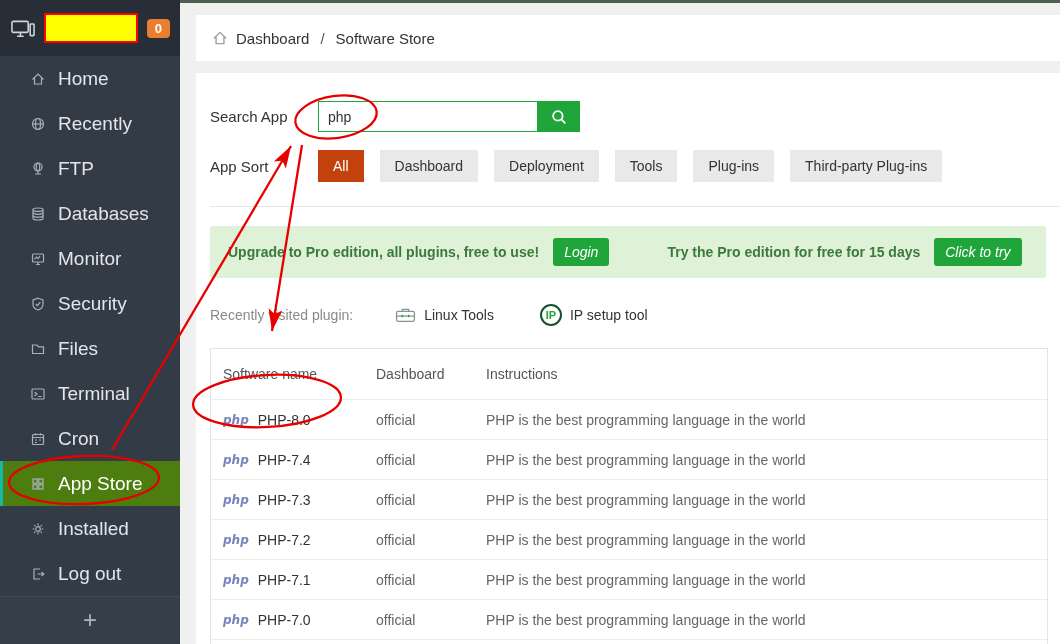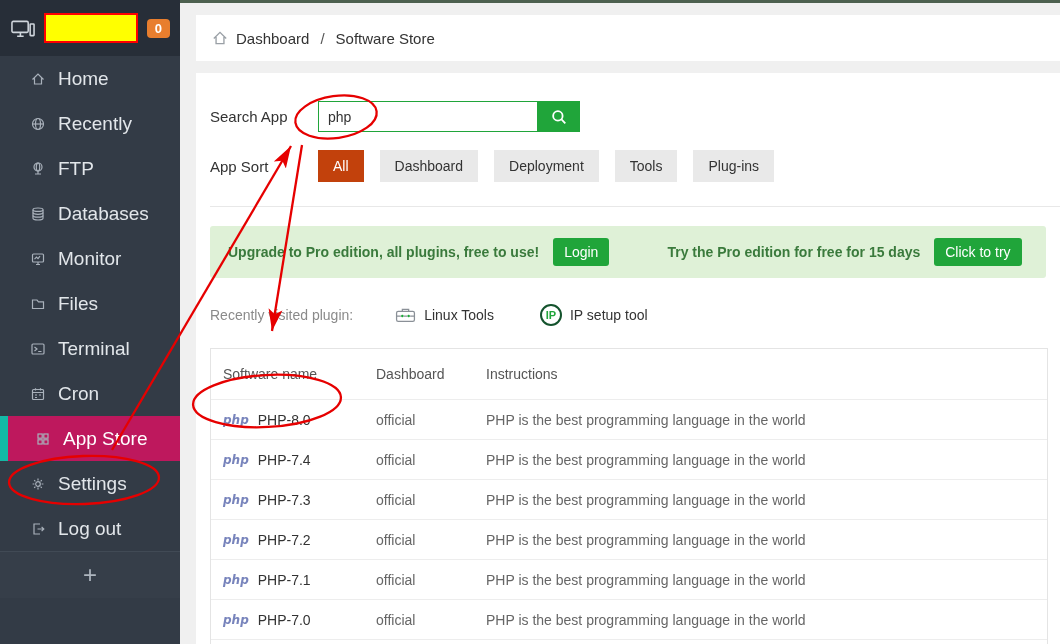--- a/index.html
+++ b/index.html
@@ -9,21 +9,21 @@
   
   .sidebar { position:absolute; left:0; top:0; width:180px; height:644px; background:#333b46; z-index:2; }
   .sb-header { height:56px; background:#272e38; display:flex; align-items:center; padding:0 10px; }
   .pc-icon { display:inline-flex; }
   .masked { width:102px; height:30px; background:#ffff00; border:2px solid #ff0000; margin-left:8px; }
   .badge { margin-left:9px; background:#e87e2e; color:#fff; font-size:13px; font-weight:bold;
     border-radius:4px; padding:3px 8px; line-height:1; cursor:pointer; }
   .side-item { height:45px; display:flex; align-items:center; padding-left:30px;
     color:#e2e6ea; font-size:19px; cursor:pointer; }
   .side-item .s-icon { width:16px; height:16px; margin-right:12px; display:inline-flex; flex:none; }
-  .side-item.active { background:#be185d; border-left:8px solid #14b8a6; padding-left:27px; color:#fff; }
+  .side-item.active { background:#4d7c0f; border-left:3px solid #14b8a6; padding-left:27px; color:#fff; }
   .sb-plus { border-top:1px solid #414a55; height:47px; display:flex; align-items:center;
     justify-content:center; color:#aeb6bf; font-size:24px; cursor:pointer; background:#363e49; }
 
   
   .main { position:absolute; left:180px; top:0; right:0; height:644px; }
   .topstrip { height:3px; background:#4d604f; }
   .crumbbar { margin:12px 0 0 16px; background:#fff; height:46px; display:flex; align-items:center;
     padding-left:15px; font-size:15px; color:#333; }
   .crumbbar .h-icon { display:inline-flex; margin-right:7px; }
   .crumb-link { cursor:pointer; }
@@ -40,21 +40,21 @@
   .row-sort { display:flex; align-items:center; margin-top:18px; }
   .sort-btn { margin-right:16px; background:#e9e9e9; border:none; padding:8px 15px; font-size:14px;
     color:#333; cursor:pointer; white-space:nowrap; font-family:"Liberation Sans",sans-serif; }
   .sort-btn.active { background:#c2410c; color:#fff; }
 
   .divider { border:none; border-top:1px solid #e8e8e8; margin:24px 0 0 0; }
 
   .banner { margin:19px 14px 0 0; background:#dff1d7; border-radius:3px; padding:12px 18px;
     display:flex; align-items:center; font-size:14px; font-weight:bold; color:#3a7a3c; }
   .btn-green { background:#20a53a; color:#fff; border:none; border-radius:3px; padding:6px 11px;
-    font-size:14px; cursor:pointer; font-family:"Liberation Sans",sans-serif; }
+    font-size:14px; cursor:pointer; font-family:"Liberation Sans",sans-serif;font-style:italic; }
   .banner .t1 { margin-right:14px; }
   .banner .t2 { margin:0 14px 0 58px; }
 
   .recent { display:flex; align-items:center; margin-top:26px; font-size:14px; color:#333; }
   .recent-label { color:#8a8a8a; margin-right:42px;text-align:right; }
   .plugin-chip { display:flex; align-items:center; margin-right:46px; cursor:pointer; }
   .chip-icon { margin-right:8px; display:inline-flex; }
   .ip-circle { width:22px; height:22px; border-radius:50%; border:2px solid #14532d; color:#20a53a;
     font-weight:bold; font-size:11px; display:flex; align-items:center; justify-content:center; }
 
@@ -133,20 +133,29 @@
           <svg class="ic" width="16" height="16" viewBox="0 0 16 16" fill="none" stroke="#a9b1bb" stroke-width="1.2">
             <rect x="2.5" y="3" width="11" height="8" rx="1"></rect>
             <path d="M4.5 8.2 l2-2 1.5 1.5 2-2.5 M6 13.5 h4 M8 11 v2.5"></path>
           </svg>
         </span>
        <span>Monitor</span>
      </div>
       <div class="side-item">
        <span class="s-icon">
           <svg class="ic" width="16" height="16" viewBox="0 0 16 16" fill="none" stroke="#a9b1bb" stroke-width="1.2">
+            <path d="M8 2.2 L13 4 V8 C13 11.2 10.8 13.2 8 14 C5.2 13.2 3 11.2 3 8 V4 Z"></path>
+            <path d="M5.8 8 l1.6 1.6 L10.4 6.2"></path>
+          </svg>
+        </span>
+       <span>Security</span>
+     </div>
+      <div class="side-item">
+       <span class="s-icon">
+          <svg class="ic" width="16" height="16" viewBox="0 0 16 16" fill="none" stroke="#a9b1bb" stroke-width="1.2">
             <path d="M2.5 4 H7 L8.5 5.8 H13.5 V12.5 H2.5 Z"></path>
           </svg>
         </span>
        <span>Files</span>
      </div>
       <div class="side-item">
        <span class="s-icon">
           <svg class="ic" width="16" height="16" viewBox="0 0 16 16" fill="none" stroke="#a9b1bb" stroke-width="1.2">
             <rect x="2" y="3" width="12" height="10" rx="1"></rect>
             <path d="M4.5 6 L7 8 L4.5 10 M8.2 10.5 H11.5"></path>
@@ -174,21 +183,21 @@
         </span>
        <span>App Store</span>
      </div>
       <div class="side-item">
        <span class="s-icon">
           <svg class="ic" width="16" height="16" viewBox="0 0 16 16" fill="none" stroke="#a9b1bb" stroke-width="1.2">
             <circle cx="8" cy="8" r="2.3"></circle>
             <path d="M8 2.6 V4.4 M8 11.6 V13.4 M2.6 8 H4.4 M11.6 8 H13.4 M4.2 4.2 L5.4 5.4 M10.6 10.6 L11.8 11.8 M11.8 4.2 L10.6 5.4 M5.4 10.6 L4.2 11.8"></path>
           </svg>
         </span>
-       <span>Settings</span>
+       <span>Installed</span>
      </div>
       <div class="side-item">
        <span class="s-icon">
           <svg class="ic" width="16" height="16" viewBox="0 0 16 16" fill="none" stroke="#a9b1bb" stroke-width="1.2">
             <path d="M10 3 H4 V13 H10 M7.5 8 H13.5 M11.6 5.8 L13.8 8 L11.6 10.2"></path>
           </svg>
         </span>
        <span>Log out</span>
      </div>
     </div>
@@ -225,20 +234,21 @@
     </div>
 
     <div class="row-sort">
       <span class="form-label">App Sort</span>
       <div id="sort-buttons" style="display:flex;">
           <button class="sort-btn active">All</button>
           <button class="sort-btn">Dashboard</button>
           <button class="sort-btn">Deployment</button>
           <button class="sort-btn">Tools</button>
           <button class="sort-btn">Plug-ins</button>
+          <button class="sort-btn">Third-party Plug-ins</button>
         </div>
     </div>
 
     <hr class="divider">
 
     <div class="banner">
       <span class="t1">Upgrade to Pro edition, all plugins, free to use!</span>
       <button class="btn-green">Login</button>
       <span class="t2">Try the Pro edition for free for 15 days</span>
       <button class="btn-green">Click to try</button>

